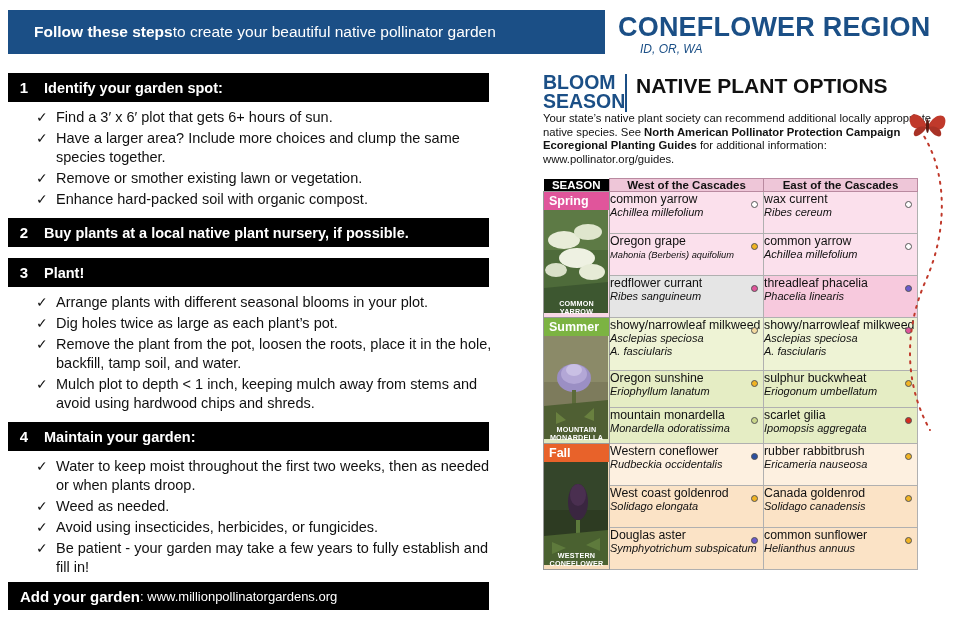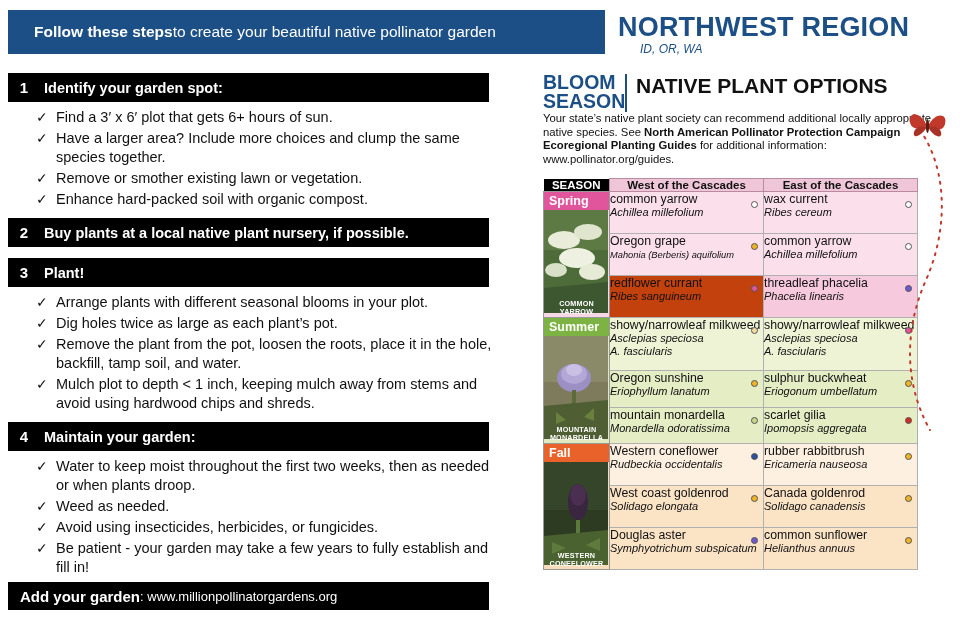--- a/index.html
+++ b/index.html
@@ -226,21 +226,21 @@
     </div>
 
     <div class="footer-bar">
       <span class="f1">Add your garden</span>
       <span class="f2">: www.millionpollinatorgardens.org</span>
     </div>
   </div>
 
   <div class="right">
 
-    <div class="region-title">NORTHWEST REGION</div>
+    <div class="region-title">CONEFLOWER REGION</div>
     <div class="region-sub">ID, OR, WA</div>
 
     <div class="bloom-season">
       <div>BLOOM</div>
       <div>SEASON</div>
     </div>
     <div class="bloom-divider"></div>
     <div class="native-plant-options">NATIVE PLANT OPTIONS</div>
 
     <div class="intro">
@@ -293,21 +293,21 @@
               <div class="pl-latin"><small>Mahonia (Berberis) aquifolium</small></div>
               <span class="dot" style="background:#f0b323;"></span>
             </td>
             <td class="plant-cell" style="background:#fbe0ec;">
               <div class="pl-common">common yarrow</div>
               <div class="pl-latin">Achillea millefolium</div>
               <span class="dot" style="background:#ffffff;"></span>
             </td>
           </tr>
           <tr>
-            <td class="plant-cell" style="background:#c2410c;">
+            <td class="plant-cell" style="background:#e5e5e5;">
               <div class="pl-common">redflower currant</div>
               <div class="pl-latin">Ribes sanguineum</div>
               <span class="dot" style="background:#e0559b;"></span>
             </td>
             <td class="plant-cell" style="background:#f7c9dd;">
               <div class="pl-common">threadleaf phacelia</div>
               <div class="pl-latin">Phacelia linearis</div>
               <span class="dot" style="background:#6a5acd;"></span>
             </td>
           </tr>

